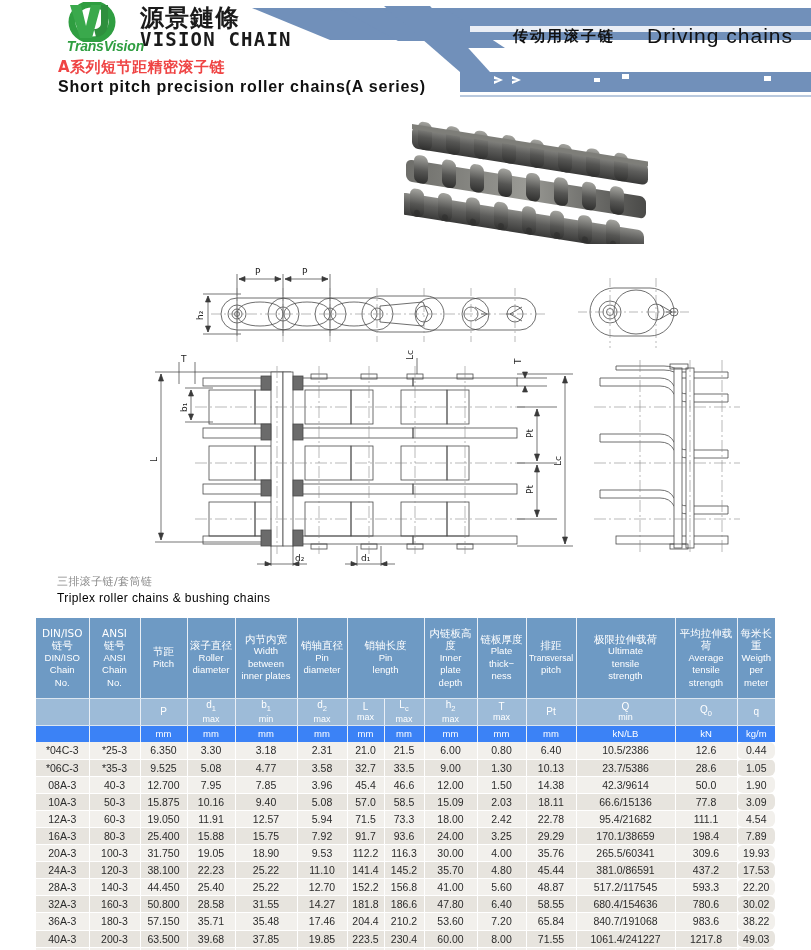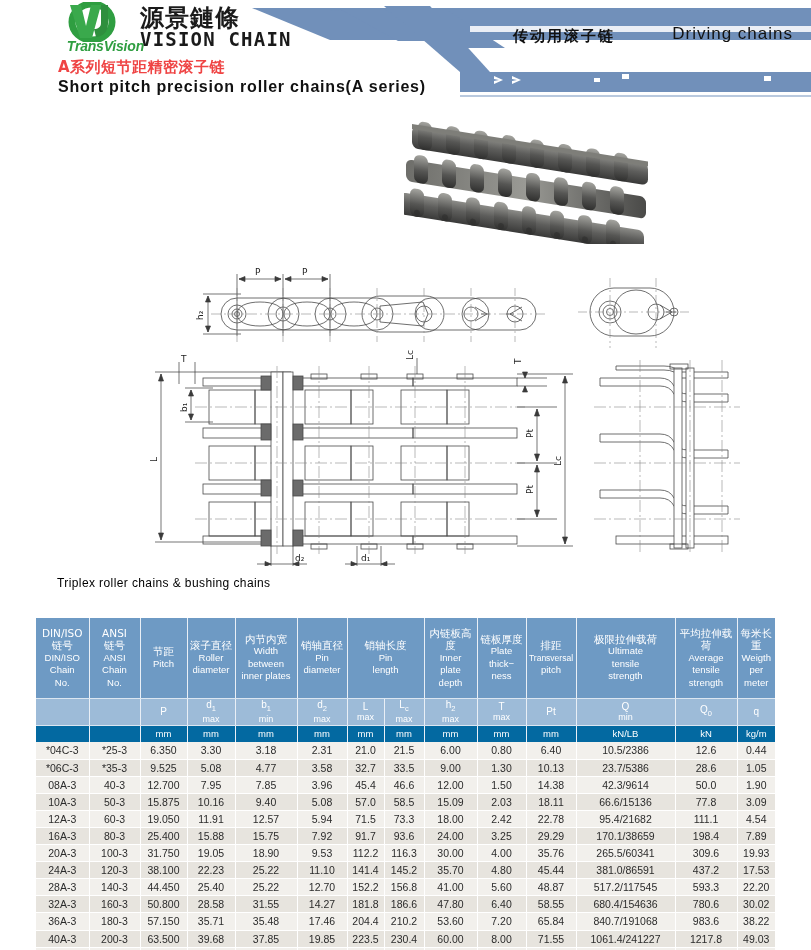--- a/index.html
+++ b/index.html
@@ -58,21 +58,21 @@
   }
 
   .hdr-right-cn {
     position:absolute; right: 196px; top: 27px;
     font-size: 15px; font-weight: bold; color: #111;
     letter-spacing: 2px;
     font-family: "DejaVu Sans", sans-serif;
   }
   .hdr-right-en {
     position:absolute; right: 18px; top: 24px;
-    font-size: 17px; color: #111; letter-spacing: 1px;
+    font-size: 21px; color: #111; letter-spacing: 1px;
   }
 
   
   .photo {
     position:absolute; left: 404px; top: 112px;
     width: 284px; height: 132px;
   }
 
   
   .drawings { position:absolute; left:0; top: 236px; width: 811px; height: 330px; }
@@ -115,40 +115,40 @@
     border-bottom: 1px solid #dbe6f1;
     font-size: 10px; line-height: 11px;
     height: 24px;
   }
   .h-sym td:last-child { border-right:none; }
   .h-sym .sym { display:block; }
   .h-sym .sub { font-size:7.5px; vertical-align: sub; }
   .h-sym .mx { display:block; font-size:9px; }
 
   .h-unit td {
-    background: #0369a1;
+    background: #3b82f6;
     color:#ffffff;
     text-align:center; vertical-align:middle;
     border-right: 1px solid #e9eff6;
     font-size: 9.5px;
     height: 17px;
   }
   .h-unit td:last-child { border-right:none; }
 
   
   .spec tbody tr td {
     text-align: center;
     font-size: 10.5px;
     color: #2b2b2b;
     height: 17.1px;
     border-right: 1px solid #ffffff;
     border-bottom: 1px solid #ffffff;
     white-space: nowrap;
   }
-  .spec tbody tr td:last-child { border-right: none; }
+  .spec tbody tr td:last-child { border-right: none; border-radius: 6px; }
   .spec tbody tr:nth-child(odd)  td { background: #f2f0ec; }
   .spec tbody tr:nth-child(even) td { background: #e7e4de; }
 </style>
 </head>
 <body>
 
 <div class="header">
 
   <div class="hdr-band-wrap">
     <svg width="811" height="110" viewBox="0 0 811 110">
@@ -566,20 +566,21 @@
           <line x1="90" y1="6" x2="90" y2="200"></line>
           <line x1="122" y1="6" x2="122" y2="200"></line>
         </g>
       </g>
 
     </g>
   </svg>
 </div>
 
 <div class="sec-label">
+  <div class="cn">三排滚子链/套筒链</div>
   <div class="en">Triplex roller chains &amp; bushing chains</div>
 </div>
 
 <table class="spec">
   <colgroup>
     <col style="width:53px">
       <col style="width:51px">
       <col style="width:47px">
     <col style="width:48px">
       <col style="width:62px">

